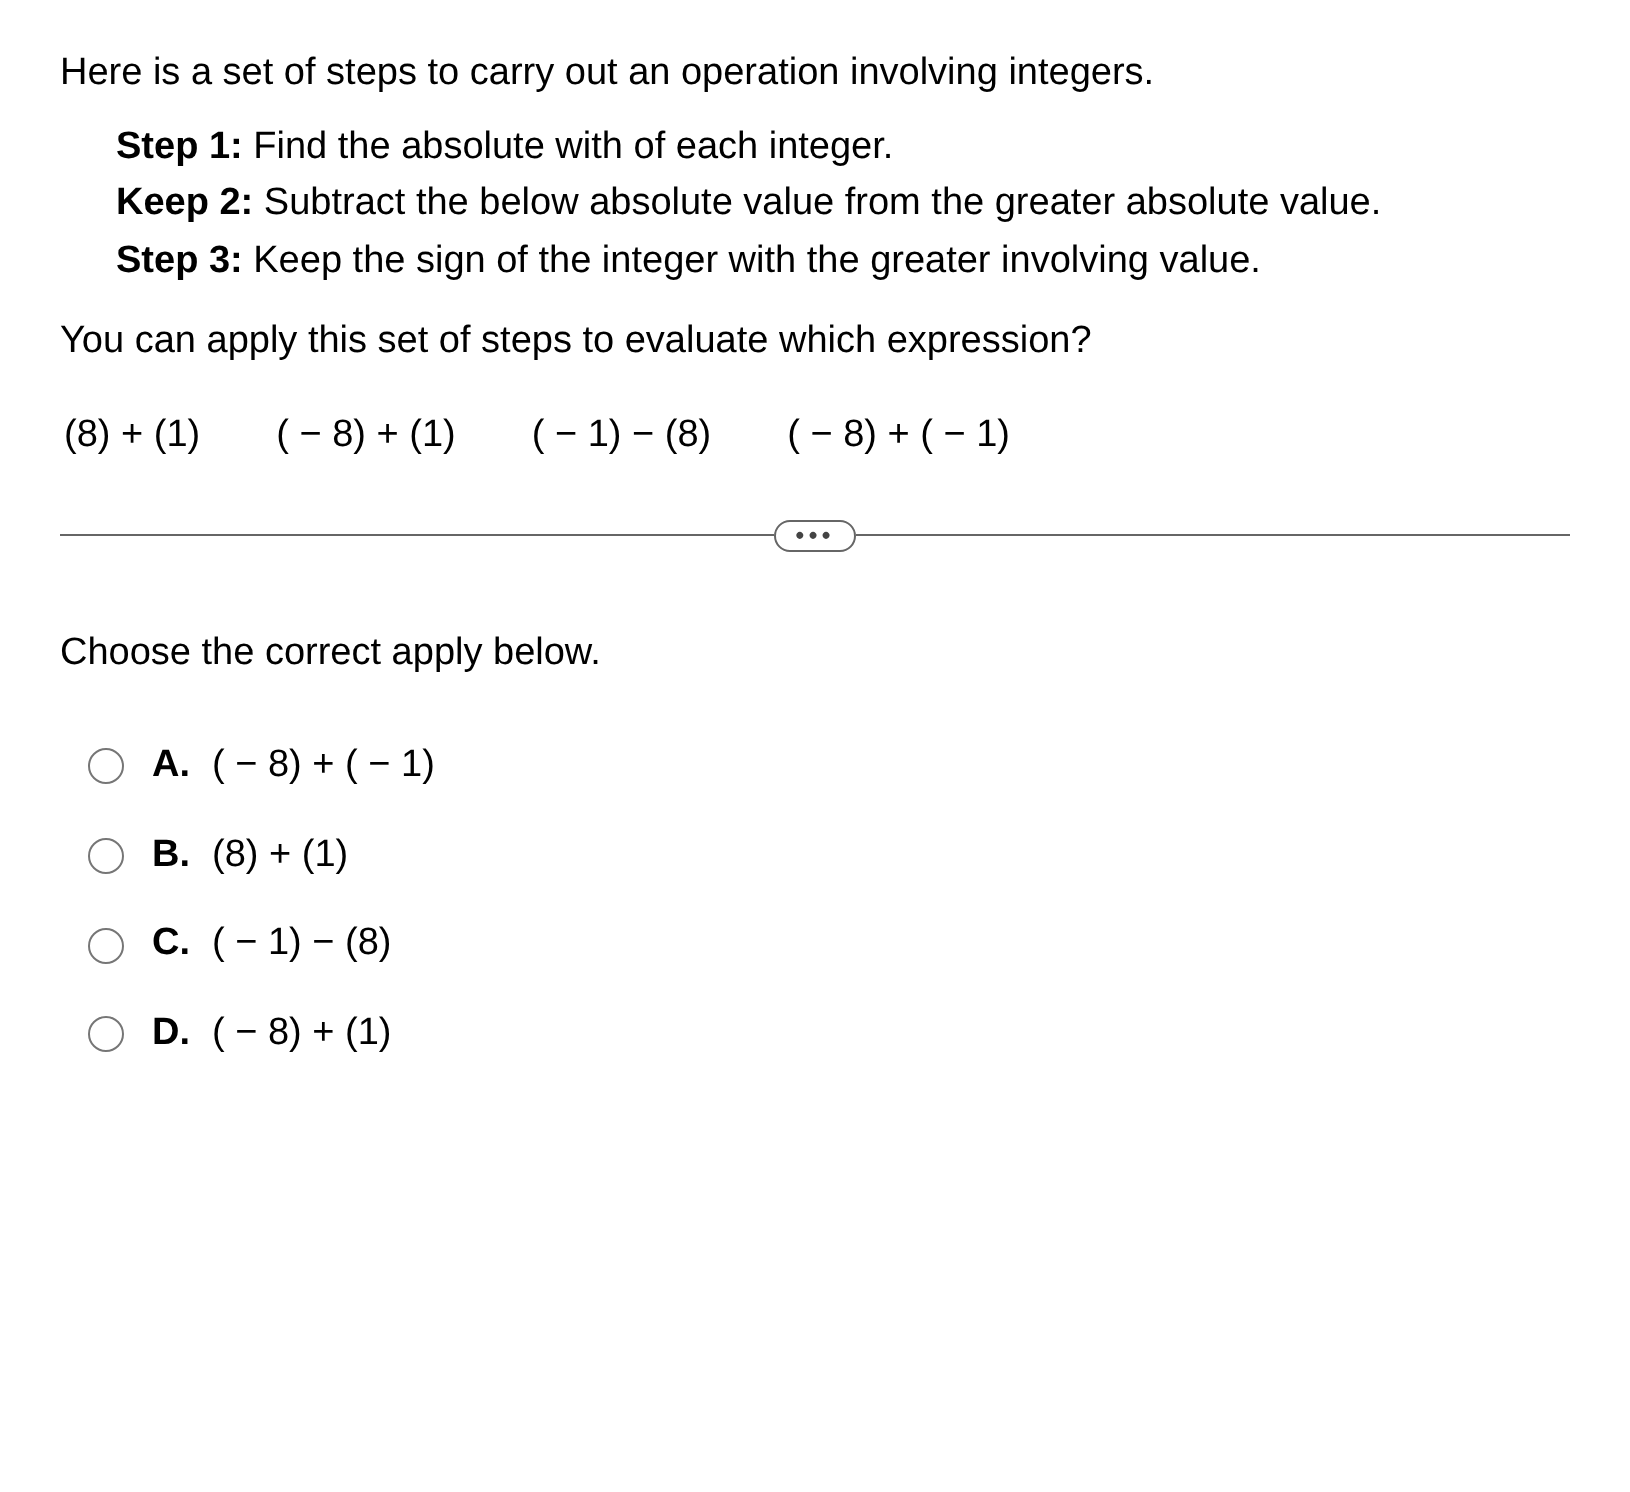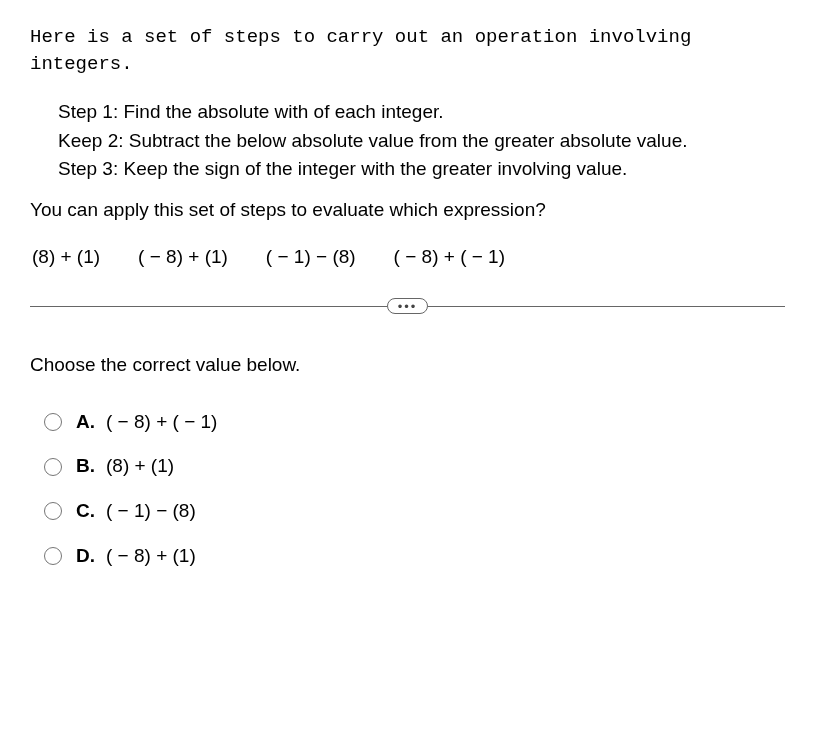--- a/index.html
+++ b/index.html
@@ -11,32 +11,31 @@
       font-family: Arial, Helvetica, sans-serif;
       font-size: 19px;
       color: #000;
       background: #fff;
       width: 815px;
       height: 746px;
       padding: 24px 30px;
       line-height: 1.4;
     }
     .intro {
-      margin-bottom: 22px;
-      font-family: Liberation Mono, monospace;
+      margin-bottom: 10px;
     }
     .steps {
       padding-left: 28px;
       margin-bottom: 14px;
     }
     .step {
       margin-bottom: 2px;
     }
     .step-label {
-      font-weight: normal;
+      font-weight: bold;
     }
     .question {
       margin-bottom: 20px;
     }
     .expressions {
       display: flex;
       gap: 38px;
       margin-bottom: 28px;
       padding-left: 2px;
     }
@@ -120,21 +119,21 @@
 </div>
 
 <div class="divider-row">
   <div class="divider-line"></div>
   <div class="divider-pill">
     <span>•••</span>
   </div>
   <div class="divider-line"></div>
 </div>
 
-<div class="prompt">Choose the correct value below.</div>
+<div class="prompt">Choose the correct apply below.</div>
 
 <div class="options">
   <label class="option">
     <input type="radio" name="answer" style="">
     <span class="option-label">A.</span>
     <span class="option-text">( − 8) + ( − 1)</span>
   </label>
   <label class="option">
     <input type="radio" name="answer" style="">
     <span class="option-label">B.</span>

